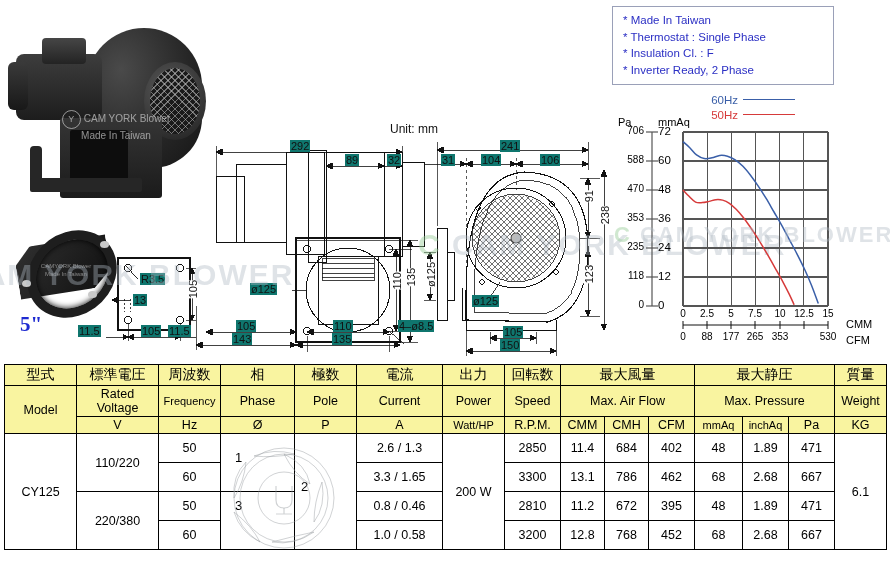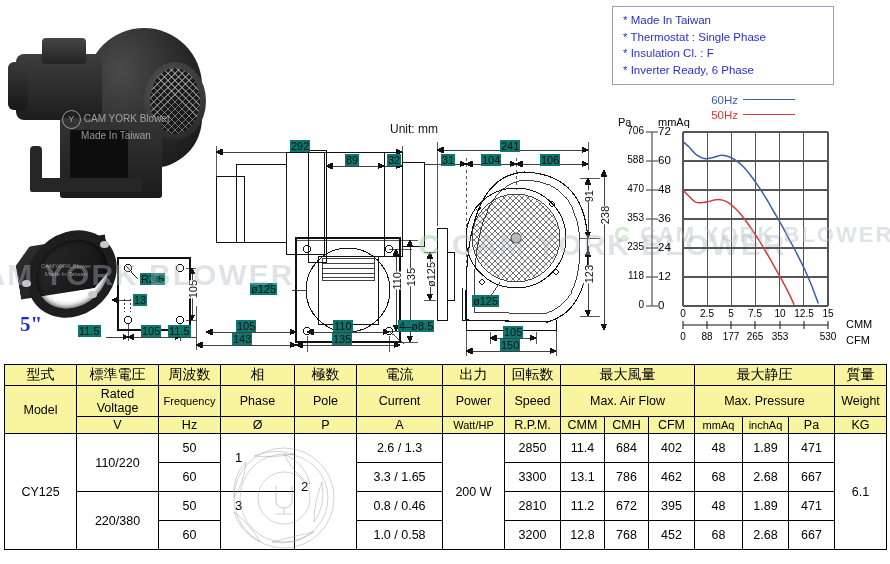--- a/index.html
+++ b/index.html
@@ -119,21 +119,21 @@
     <span>CAMYORK Blower</span>
     <div>Made In Taiwan</div>
   </div>
 </div>
 <div class="abs" id="sizeLabel">5"</div>
 
 <div class="abs" id="noteBox">
   <div>* Made In Taiwan</div>
   <div>* Thermostat : Single Phase</div>
   <div>* Insulation Cl. :  F</div>
-  <div>* Inverter Ready, 6 Phase</div>
+  <div>* Inverter Ready, 2 Phase</div>
 </div>
 
 <div class="abs" id="unitLabel">Unit: mm</div>
 
 <svg class="abs" style="left:0;top:0;" width="612" height="364">
   <g stroke="#111" fill="none" stroke-width="1" shape-rendering="crispEdges">
 
     <path d="M118 258 L118 330 L190 330 L190 258 L126 258 Z" stroke-width="1.1"></path>
     <path d="M118 262 q0 -5 6 -5"></path>
     <circle cx="128" cy="268" r="3.4"></circle>

